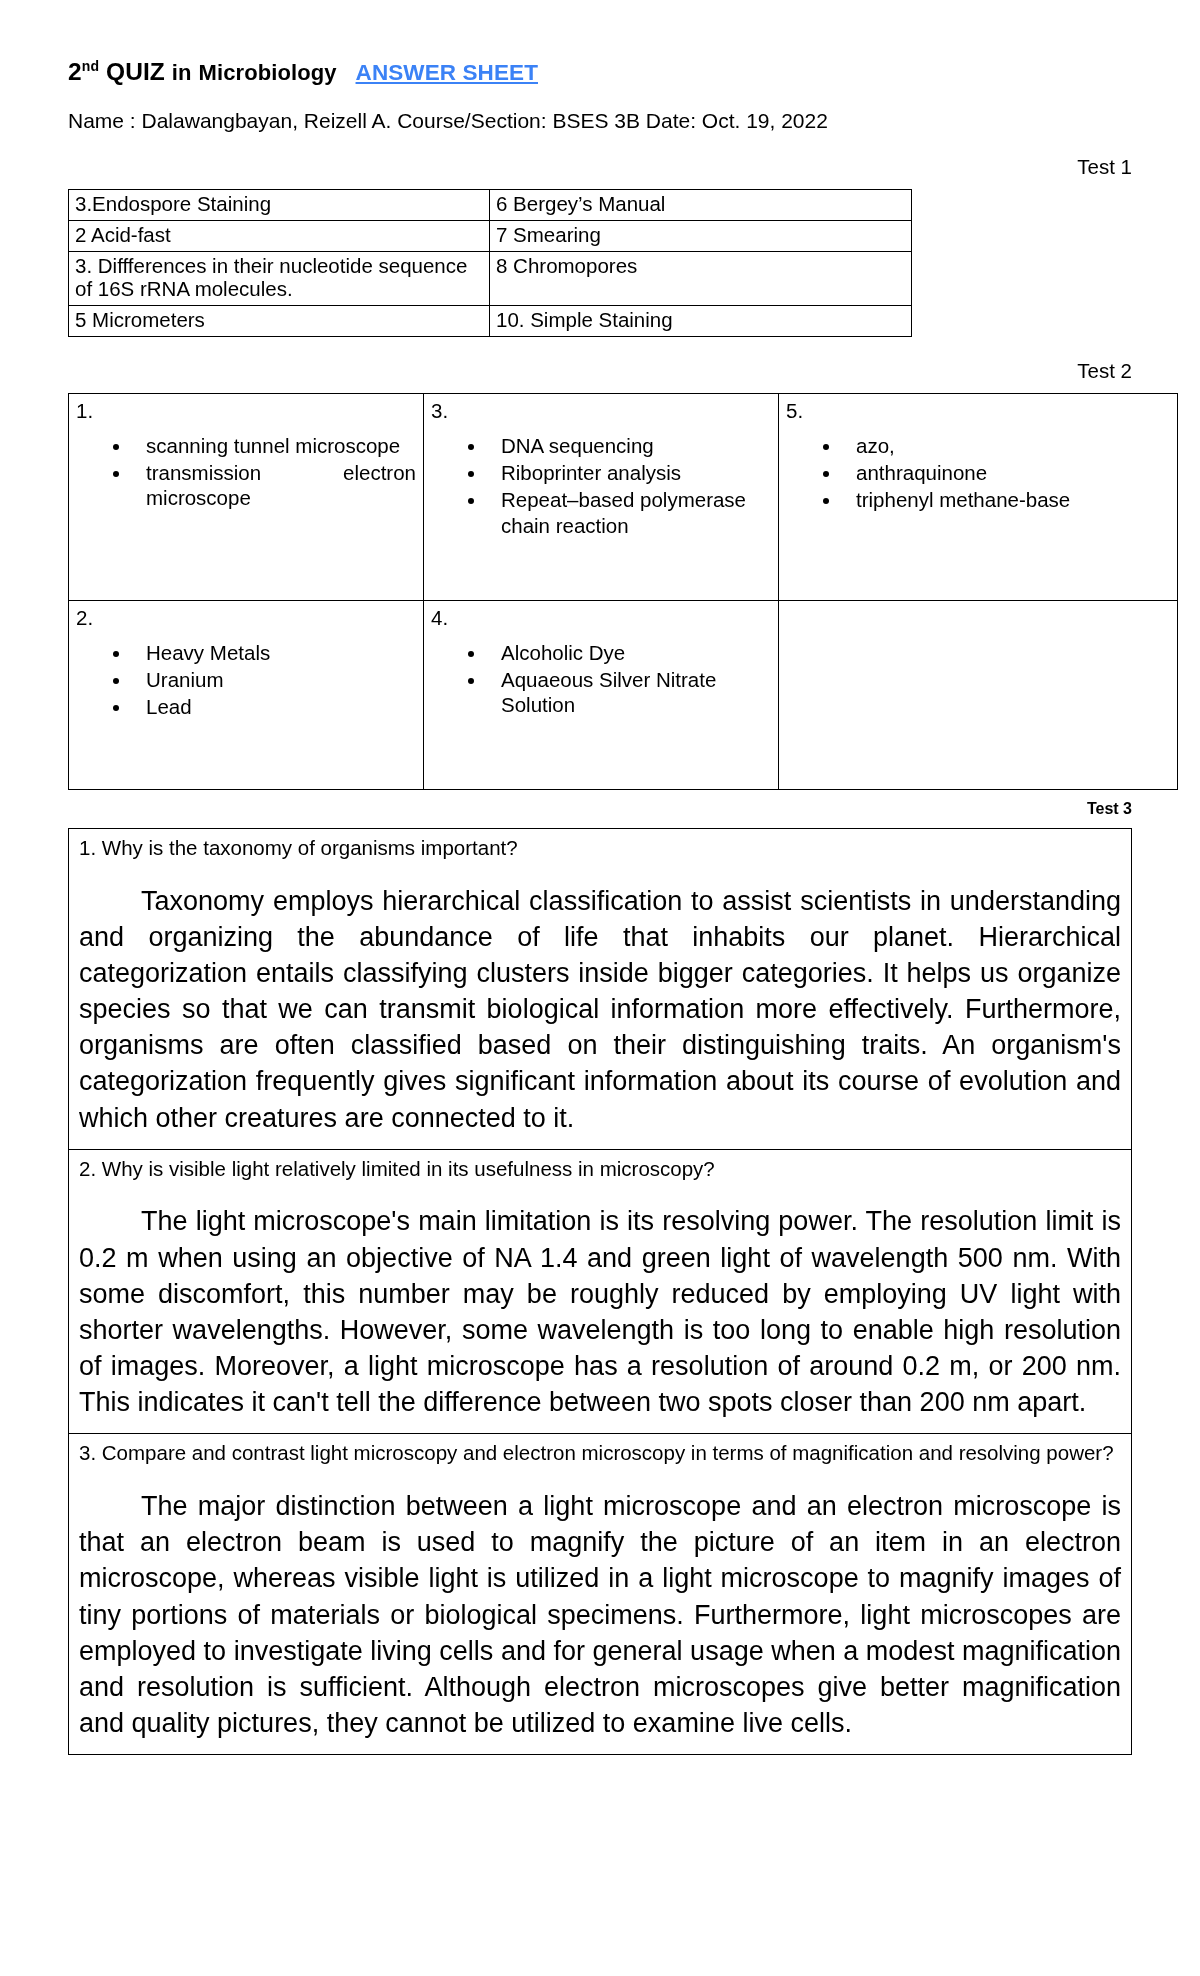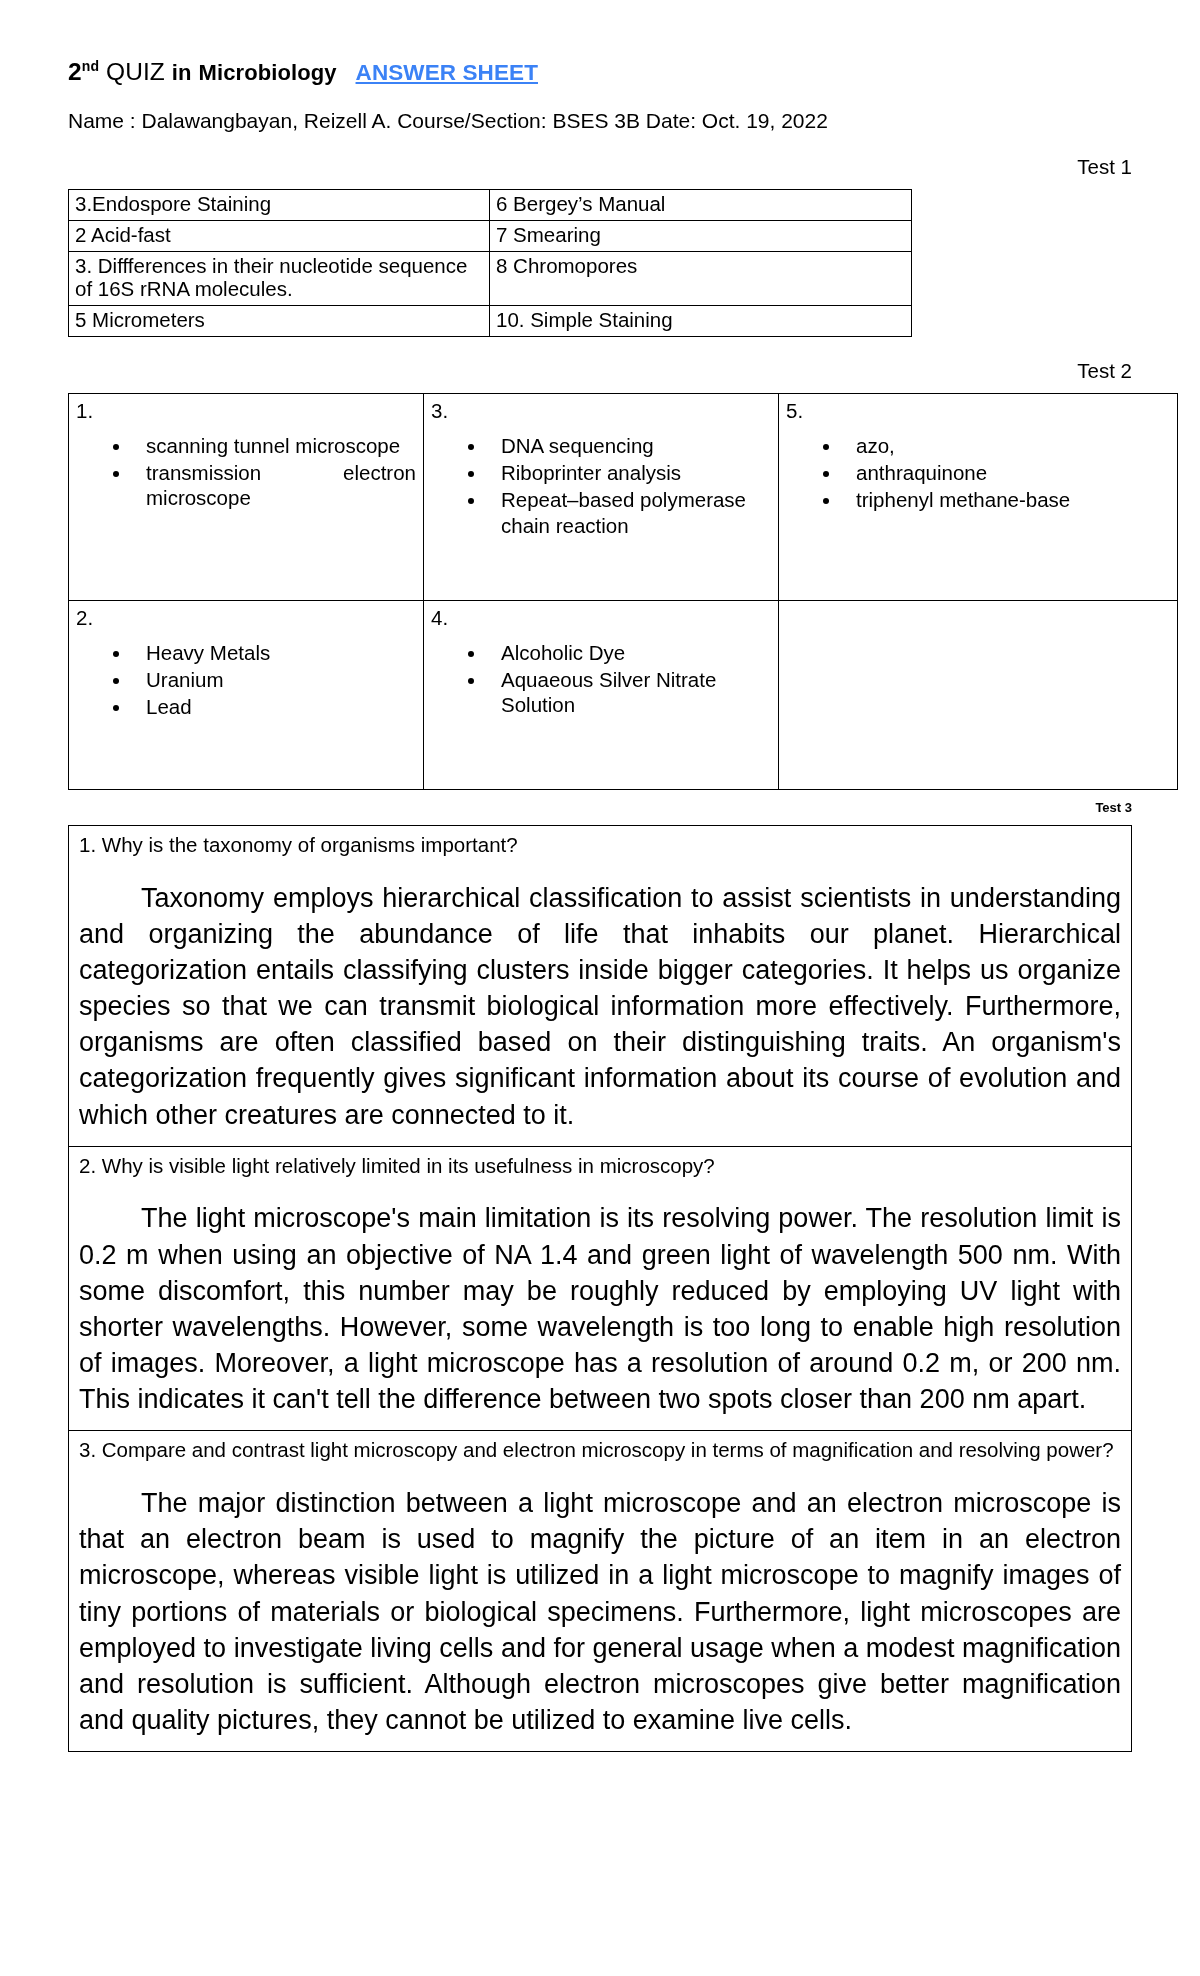--- a/index.html
+++ b/index.html
@@ -28,21 +28,21 @@
     font-weight: bold;
     letter-spacing: .1px;
     margin: 10px 0 0 0;
     white-space: nowrap;
   }
   .doc-title .sup {
     font-size: 14px;
     vertical-align: super;
     font-weight: bold;
   }
-  .doc-title .quiz-word { font-weight: normal; margin-top: 35px; }
+  .doc-title .quiz-word { font-weight: bold; margin-top: 35px; }
   .doc-title .in-word { font-weight: bold; font-size: 22px; }
   .doc-title .subject { font-weight: bold; font-size: 22px; }
   .doc-title .answer-sheet {
     color: #3b82f6;
     font-weight: bold;
     text-decoration: underline;
     font-size: 22.5px;
     margin-left: 12px;
   }
 
@@ -51,21 +51,21 @@
     margin-top: 23px;
     white-space: nowrap;
   }
 
   .section-label {
     font-size: 20.5px;
     margin-top: 22px;
     margin-bottom: 10px;
     text-align: right;
   }
-  .section-label.bold { font-weight: bold; font-size: 13px; margin-top: 10px; }
+  .section-label.bold { font-weight: bold; font-size: 16px; margin-top: 10px; }
 
   
   table.t1 {
     border-collapse: collapse;
     width: 817px;
     table-layout: fixed;
     margin-top: 9px;
   }
   table.t1 td {
     border: 1.4px solid #000;

